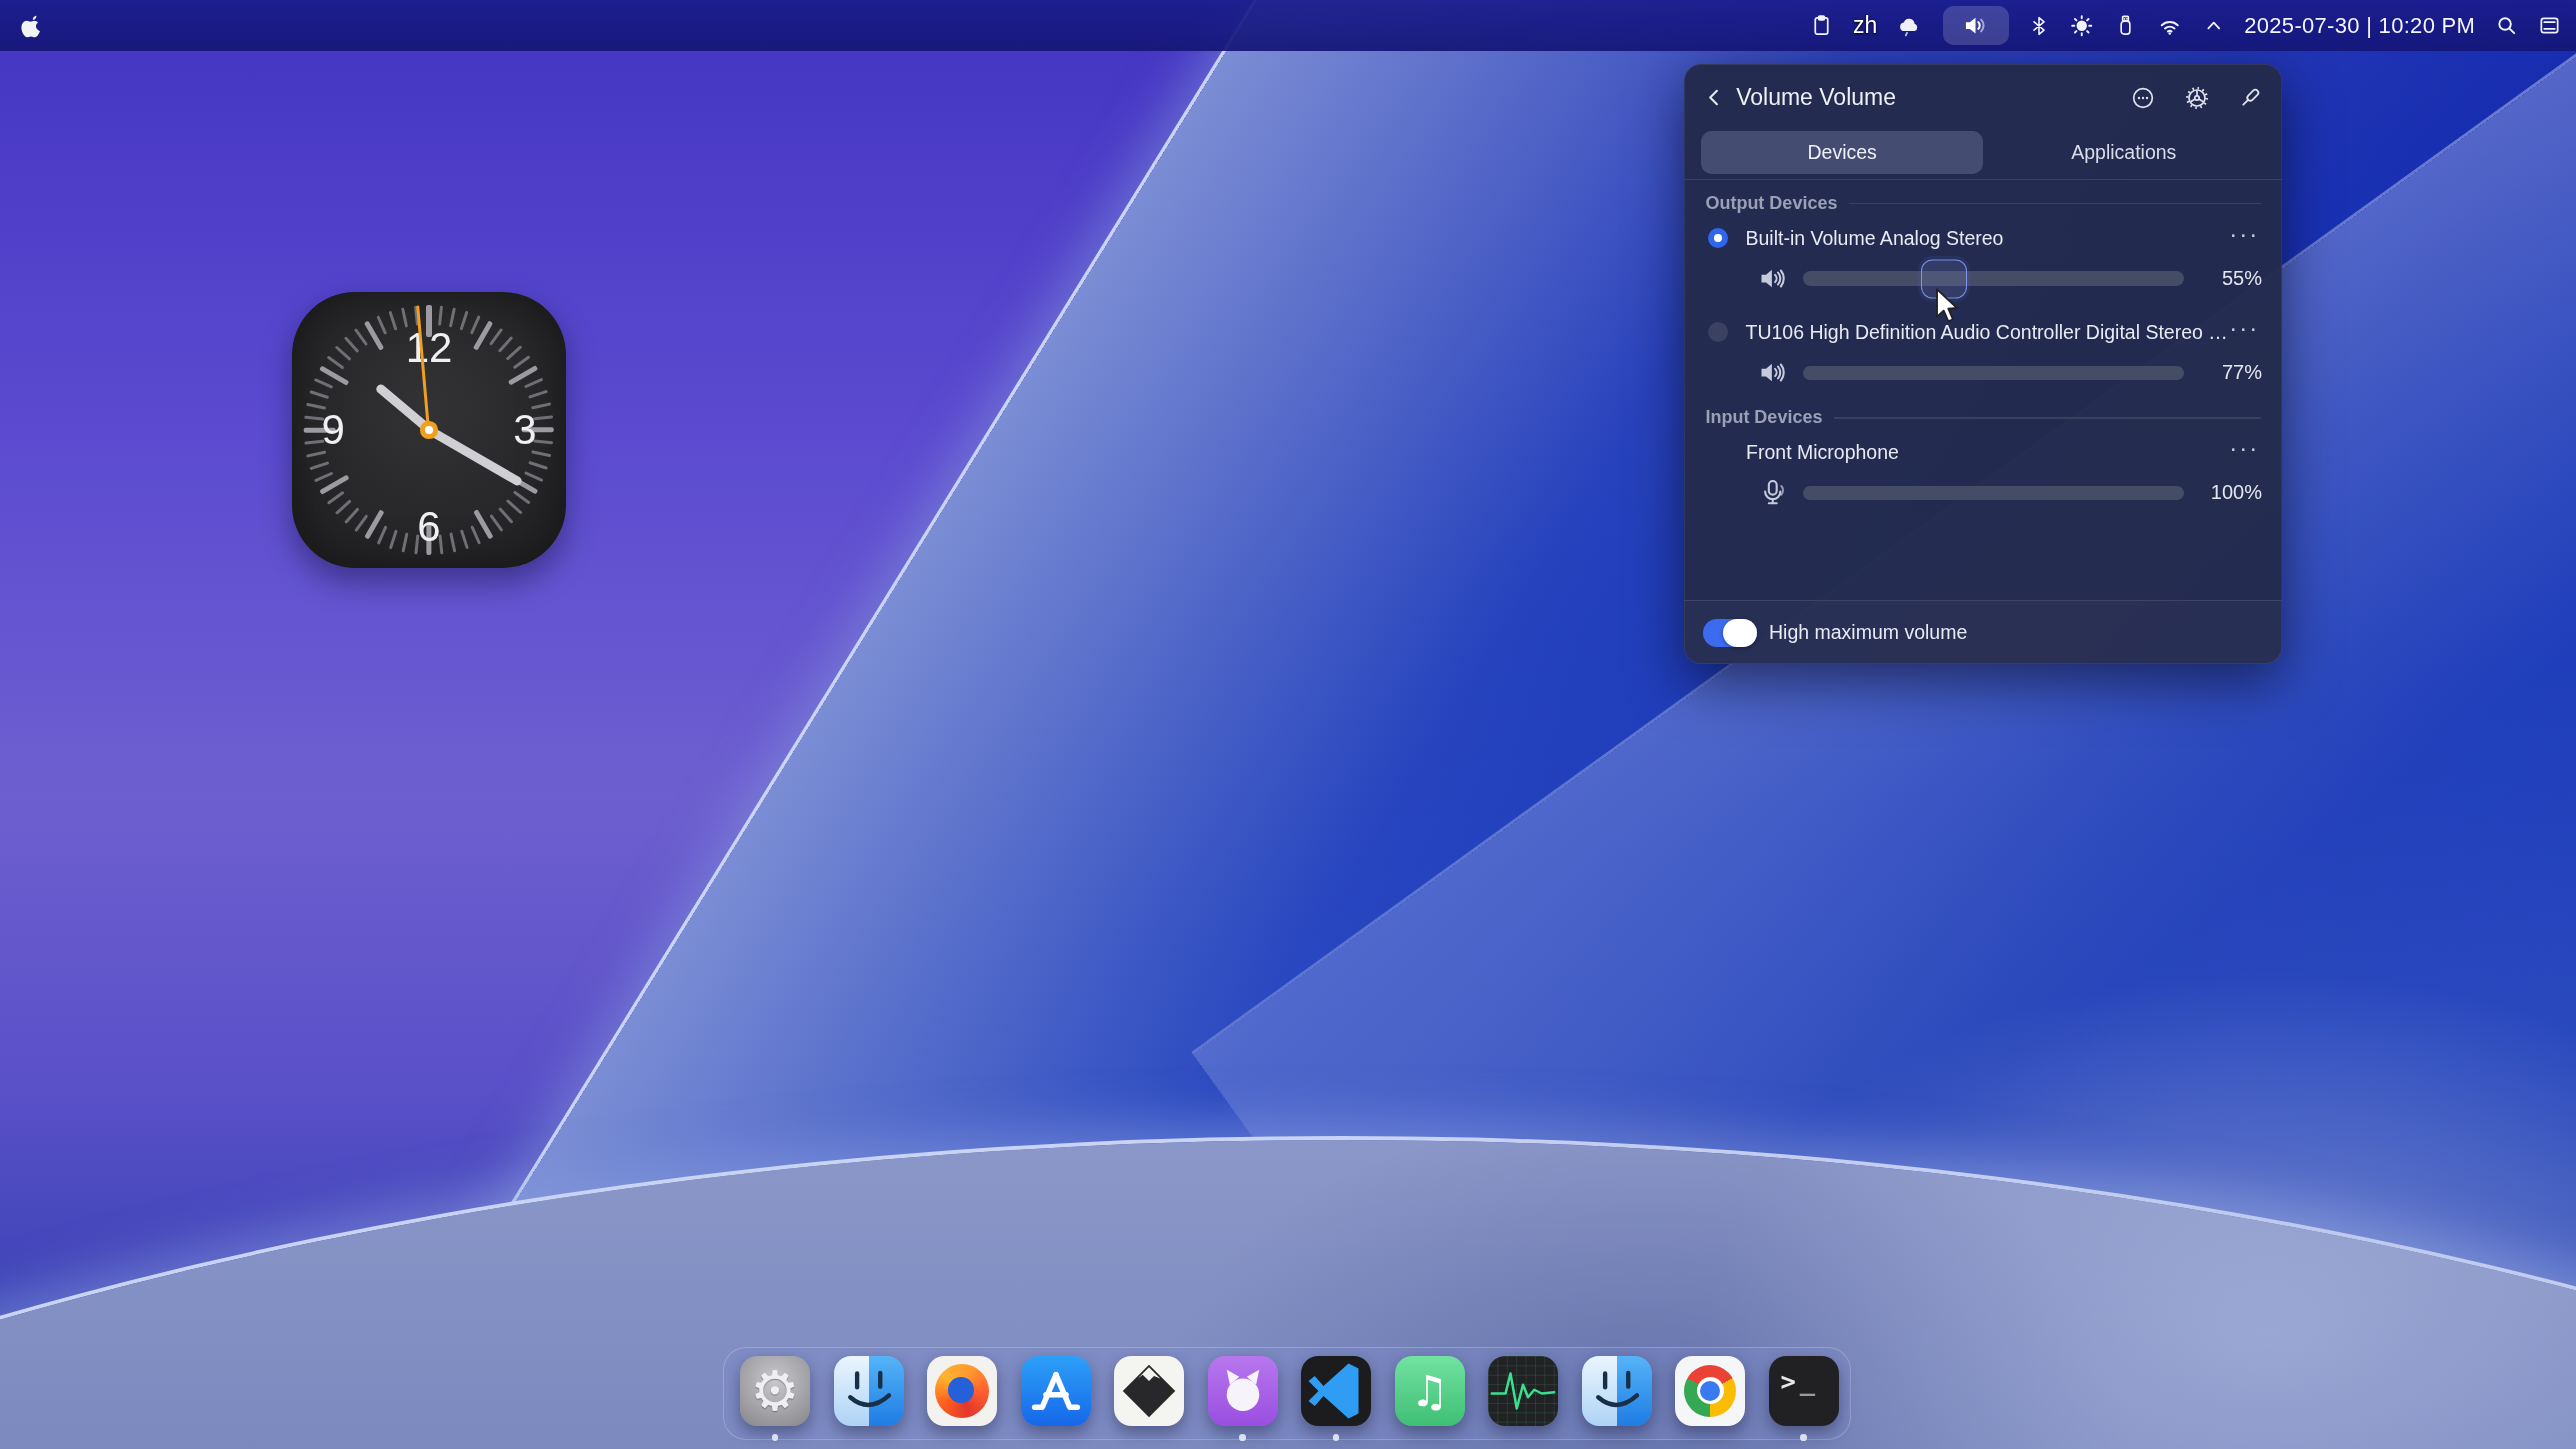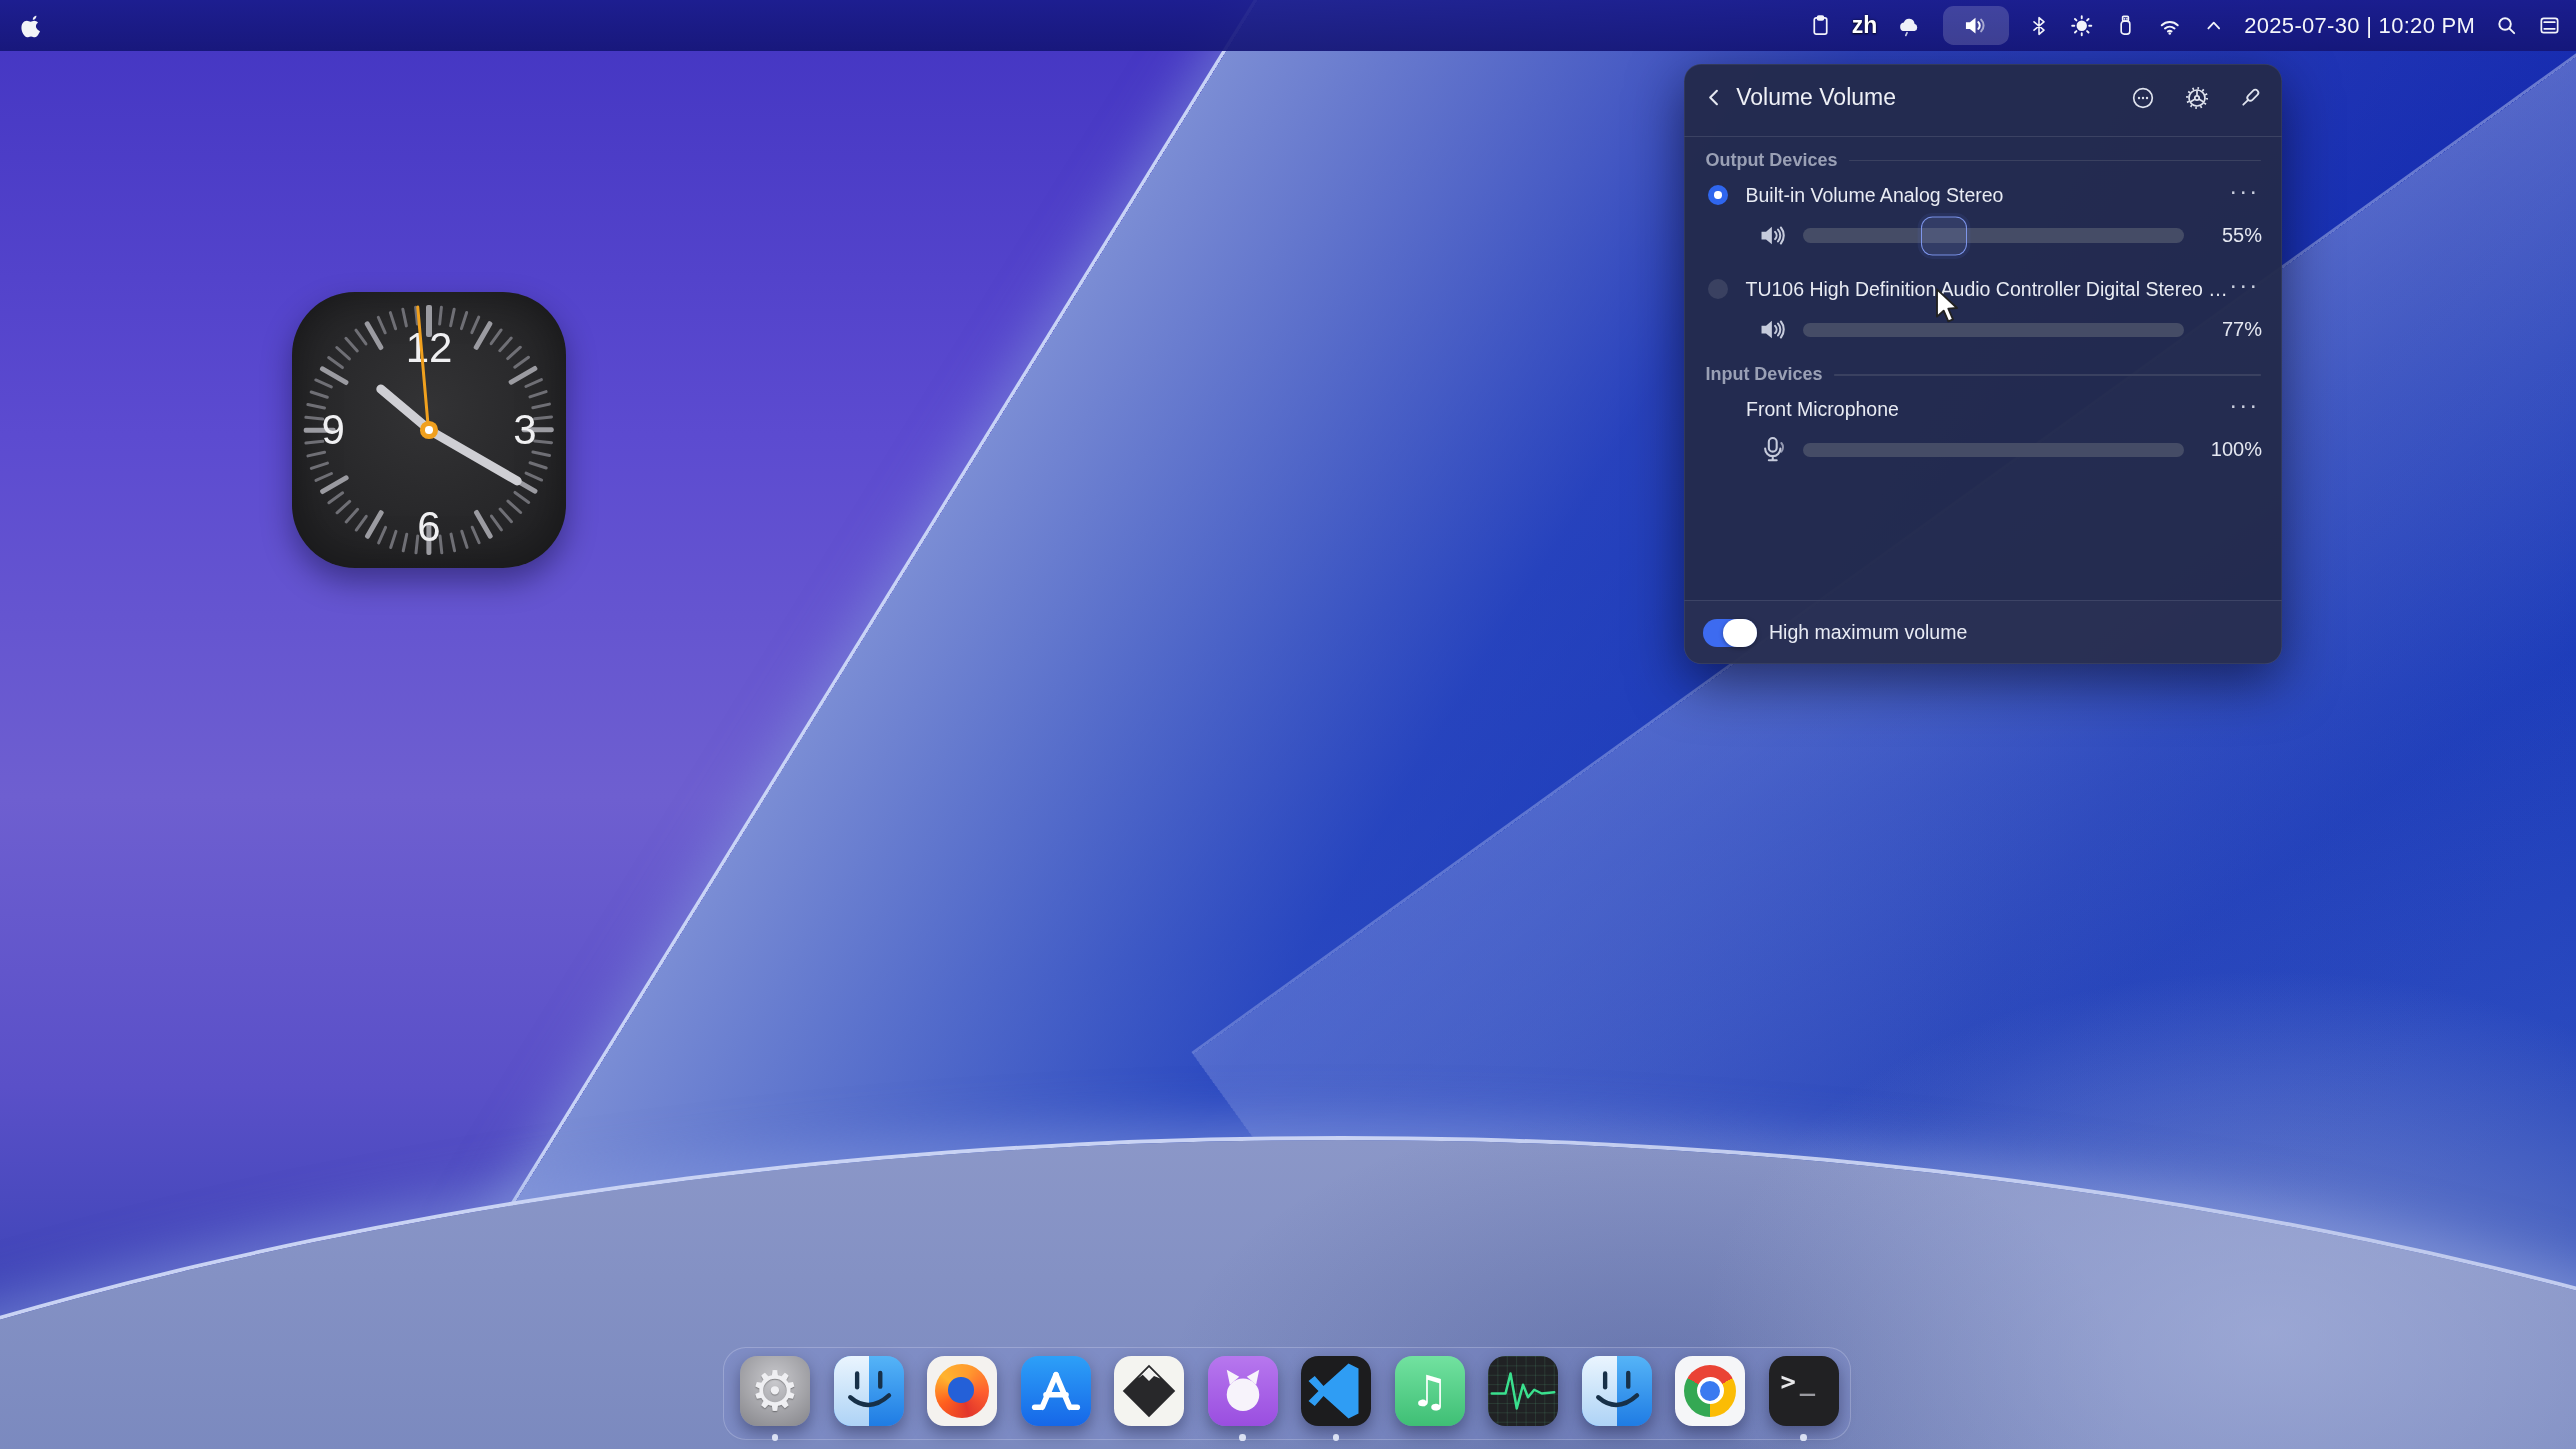--- a/index.html
+++ b/index.html
@@ -29,21 +29,21 @@
                radial-gradient(ellipse 805px 470px at 64% 96%,rgba(40,55,120,.28),rgba(40,55,120,0) 60%); }
 
   
   .menubar { position:absolute; left:0; top:0; width:100%; height:51px; z-index:50;
     display:flex; align-items:center; padding:0 14.8px 0 20px;
     background:linear-gradient(180deg,rgba(26,28,140,.92),rgba(20,21,118,.92)); }
   .mb-right { margin-left:auto; display:flex; align-items:center; gap:20px; }
   .mb-item { display:flex; align-items:center; justify-content:center; color:#f2f3fa; }
   .mb-item svg { display:block; }
   .mb-pill { background:rgba(255,255,255,.17); border-radius:10.7px; width:66px; height:39px; }
-  .mb-zh { font-size:23px; font-weight:700; color:#fff;
+  .mb-zh { font-size:23px; font-weight:400; color:#fff;
     text-shadow:0 1.3px 2px rgba(0,0,0,.8),0 0 2.7px rgba(0,0,0,.6); }
   .mb-clock { font-size:22px; color:#f4f5fa; letter-spacing:0.3px; white-space:nowrap; }
 
   
   .clock-widget { position:absolute; left:292px; top:292px; width:274px; height:276px; z-index:10;
     border-radius:63px; background:radial-gradient(circle at 50% 42%,#333335,#232325 78%);
     box-shadow:0 13.4px 30px rgba(0,0,30,.38), inset 0 0 47px rgba(0,0,0,.4); }
   .clock-face { position:absolute; inset:0; }
   .tick { position:absolute; left:50%; top:50%; width:3.4px; height:20px; margin:-10px 0 0 -1.7px;
     background:#6f6f75; border-radius:2px; }
@@ -338,20 +338,24 @@
             <g transform="rotate(45 12 12)">
               <rect x="9" y="1.5" width="6" height="13" rx="3"></rect>
               <path d="M12 14.5v7"></path>
             </g>
             <path d="M7.5 12.5l9-1.5" opacity="0"></path>
           </svg>
       </div>
     </div>
   </div>
 
+  <div class="panel-tabs">
+    <div class="tab active">Devices</div>
+    <div class="tab">Applications</div>
+  </div>
   <div class="tabs-divider"></div>
 
   <div class="panel-body">
     <div class="section-header">
       <span class="section-title">Output Devices</span>
       <span class="section-line"></span>
     </div>
 
     <div class="device-row">
       <span class="radio sel"></span>

